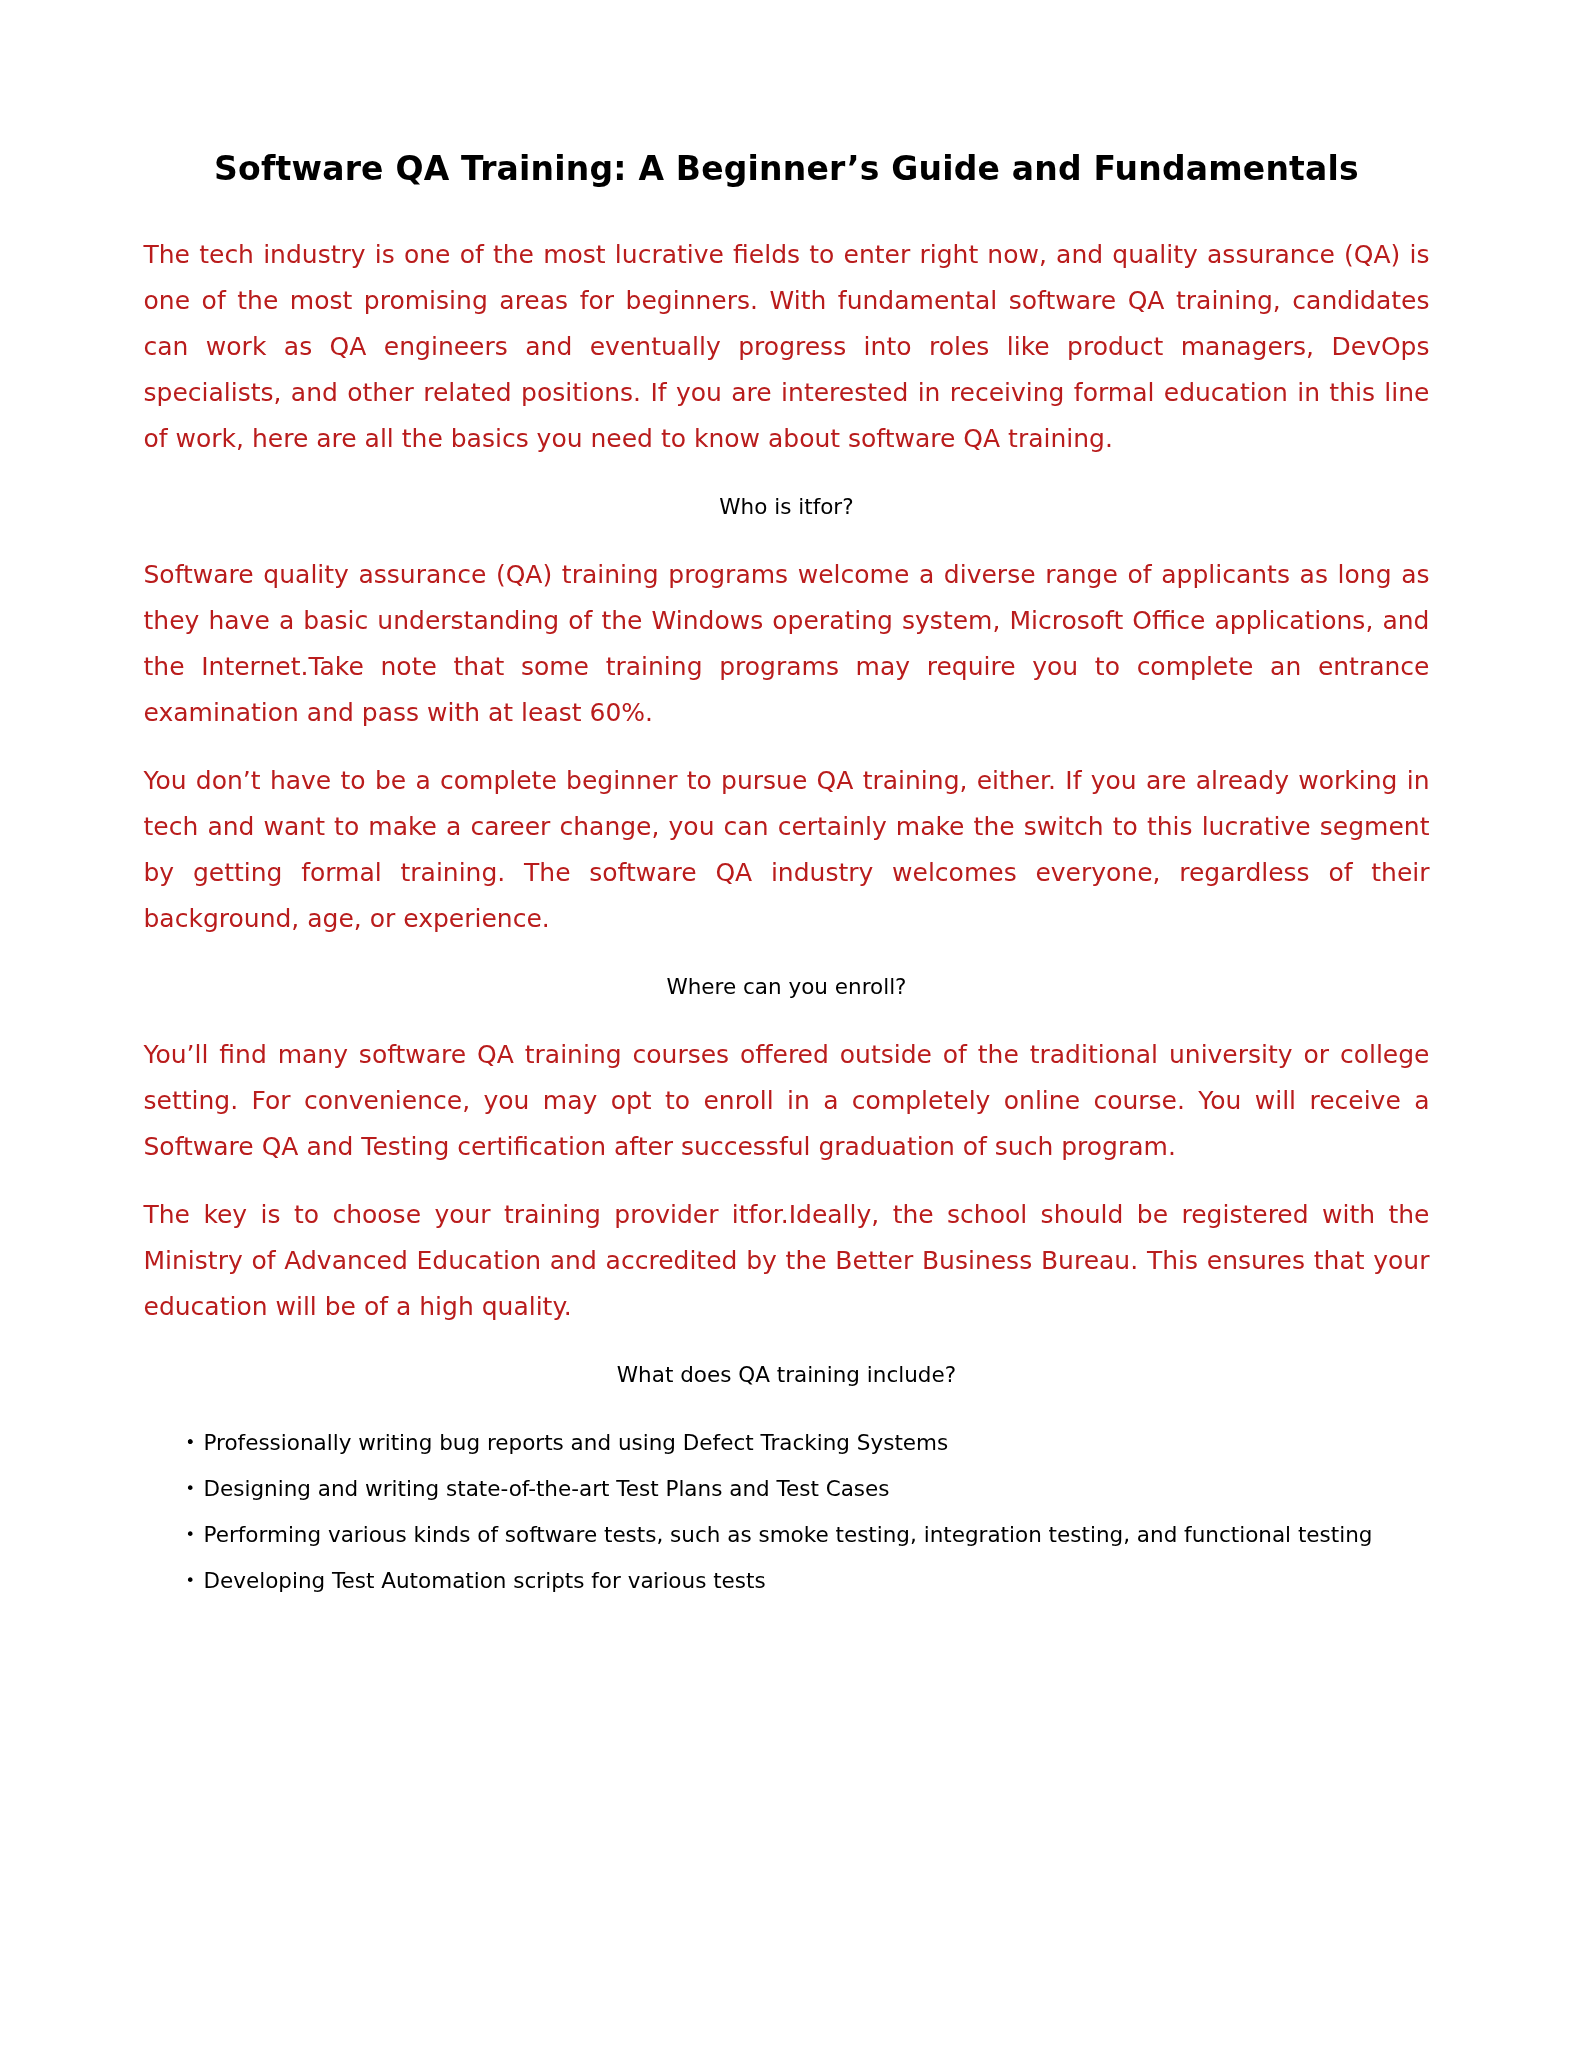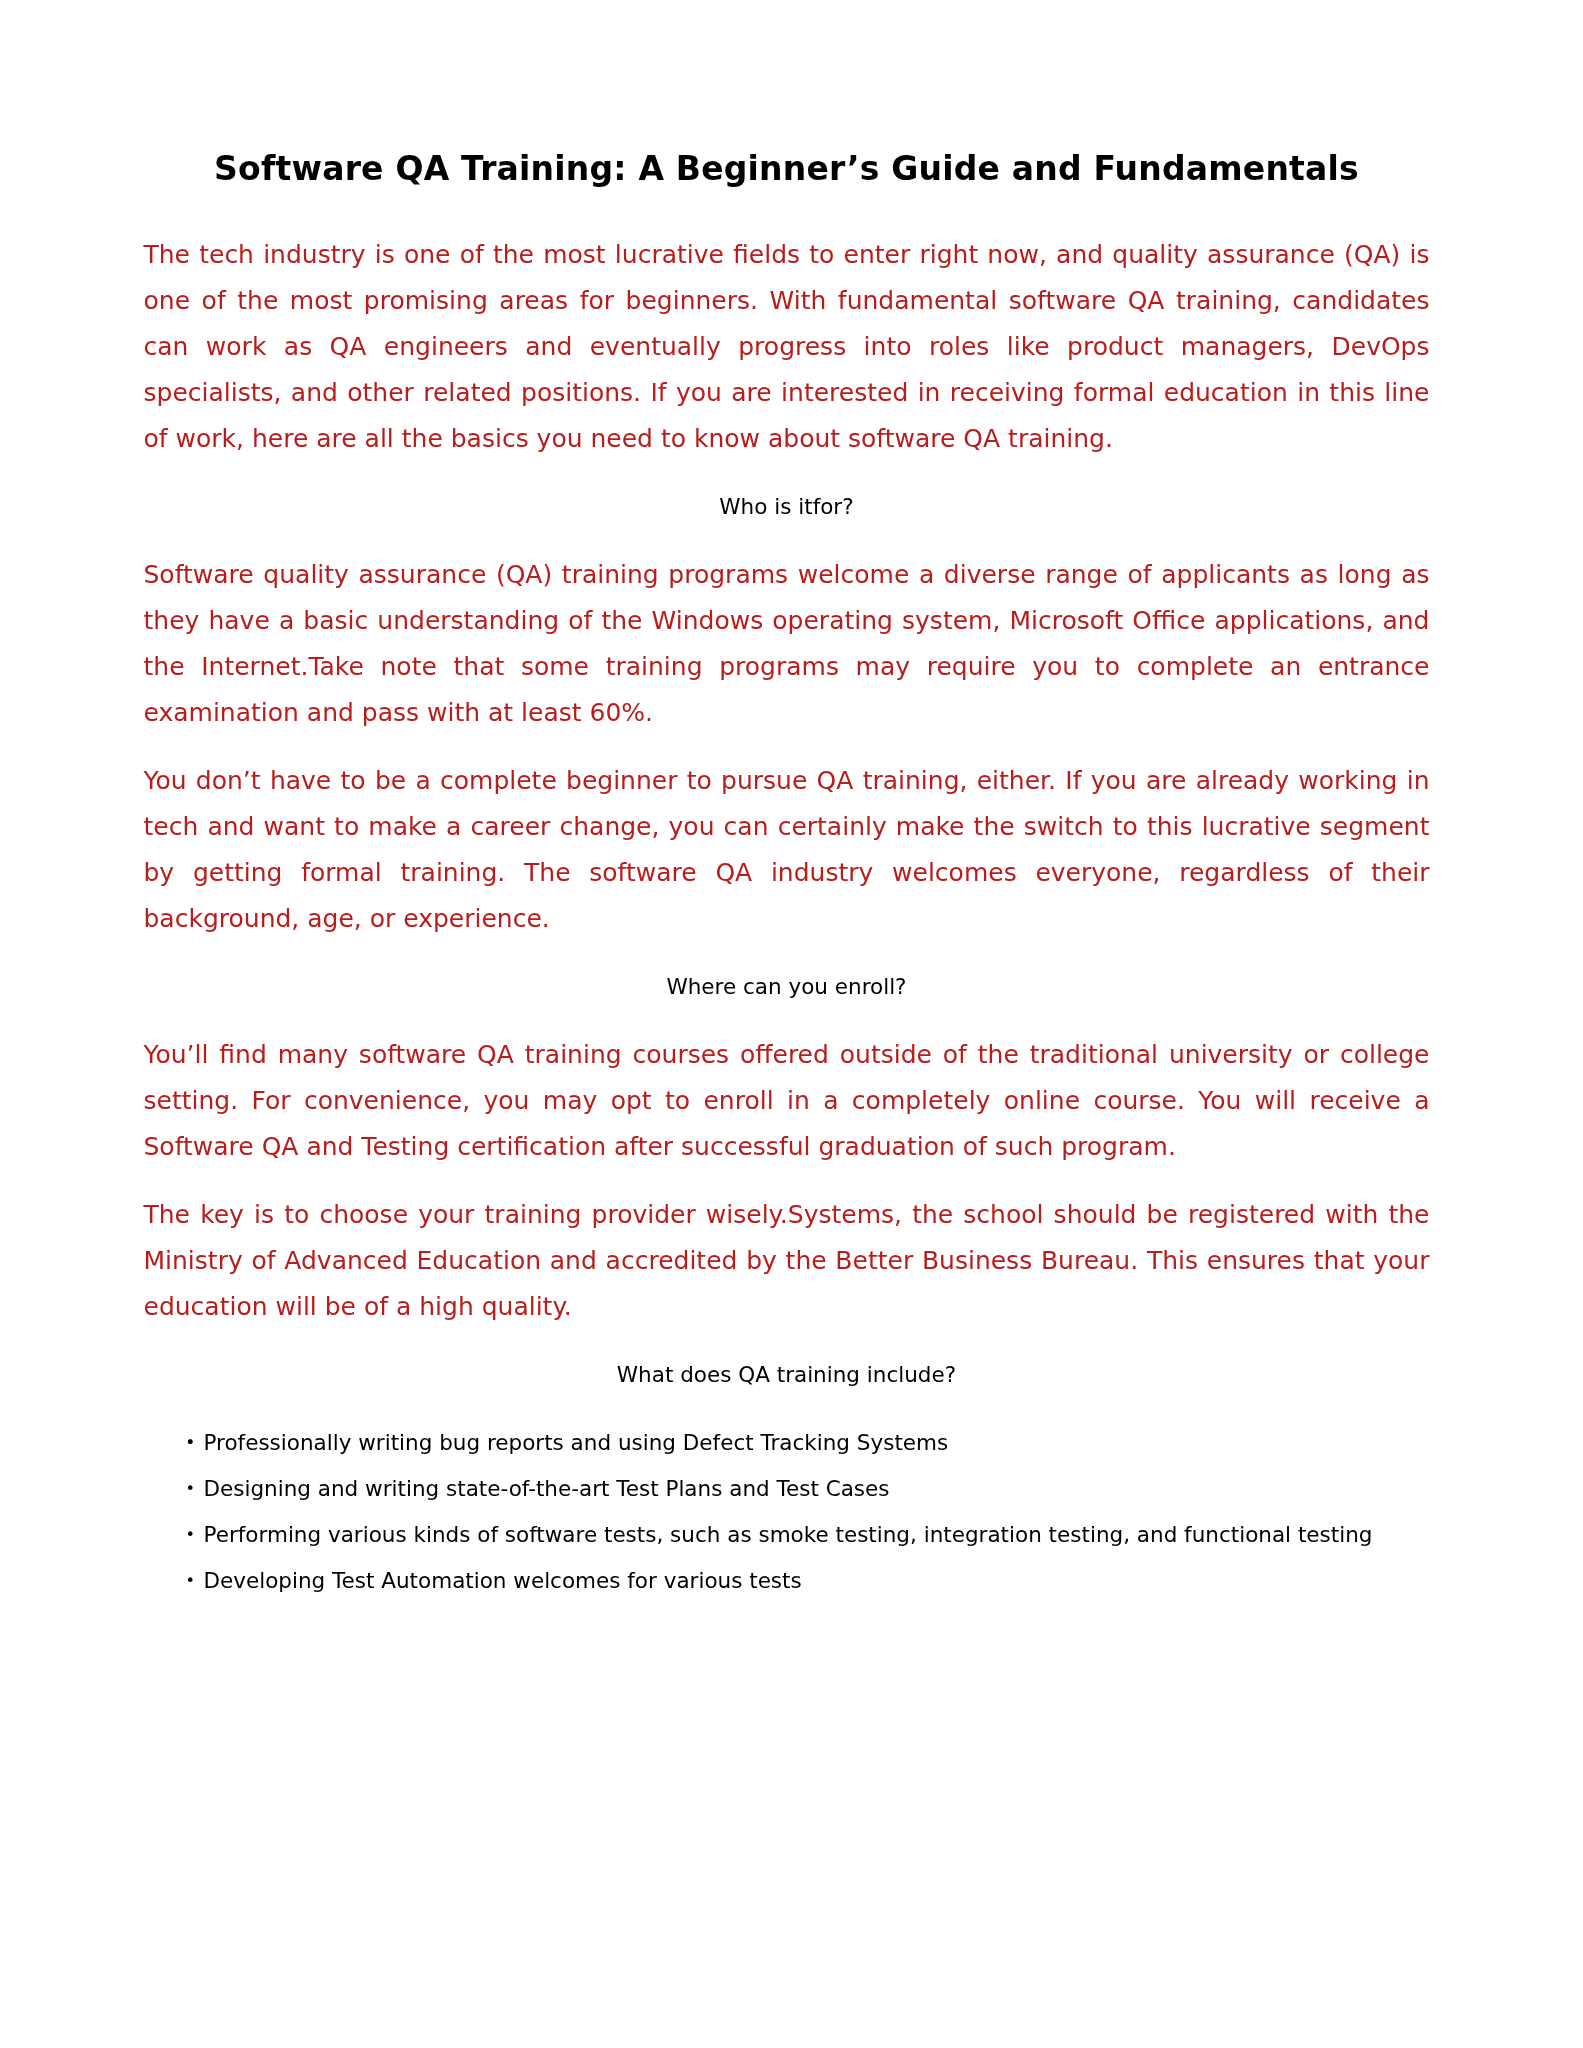--- a/index.html
+++ b/index.html
@@ -86,21 +86,21 @@
   <h2 class="sub-heading">Who is itfor?</h2>
 
   <p class="para">Software quality assurance (QA) training programs welcome a diverse range of applicants as long as they have a basic understanding of the Windows operating system, Microsoft Office applications, and the Internet.Take note that some training programs may require you to complete an entrance examination and pass with at least 60%.</p>
 
   <p class="para">You don’t have to be a complete beginner to pursue QA training, either. If you are already working in tech and want to make a career change, you can certainly make the switch to this lucrative segment by getting formal training. The software QA industry welcomes everyone, regardless of their background, age, or experience.</p>
 
   <h2 class="sub-heading">Where can you enroll?</h2>
 
   <p class="para">You’ll find many software QA training courses offered outside of the traditional university or college setting. For convenience, you may opt to enroll in a completely online course. You will receive a Software QA and Testing certification after successful graduation of such program.</p>
 
-  <p class="para">The key is to choose your training provider wisely.Systems, the school should be registered with the Ministry of Advanced Education and accredited by the Better Business Bureau. This ensures that your education will be of a high quality.</p>
+  <p class="para">The key is to choose your training provider itfor.Ideally, the school should be registered with the Ministry of Advanced Education and accredited by the Better Business Bureau. This ensures that your education will be of a high quality.</p>
 
   <h2 class="sub-heading">What does QA training include?</h2>
 
 
   <ul class="topics-list">
     <li>
       <span class="bullet">•</span>
     </li>
     <li>
       <span class="bullet">•</span>
@@ -109,17 +109,17 @@
     <li>
       <span class="bullet">•</span>
       <span>Designing and writing state-of-the-art Test Plans and Test Cases</span>
     </li>
     <li>
       <span class="bullet">•</span>
       <span>Performing various kinds of software tests, such as smoke testing, integration testing, and functional testing</span>
     </li>
     <li>
       <span class="bullet">•</span>
-      <span>Developing Test Automation welcomes for various tests</span>
+      <span>Developing Test Automation scripts for various tests</span>
     </li>
   </ul>
 
 </div>
 
 </body></html>

